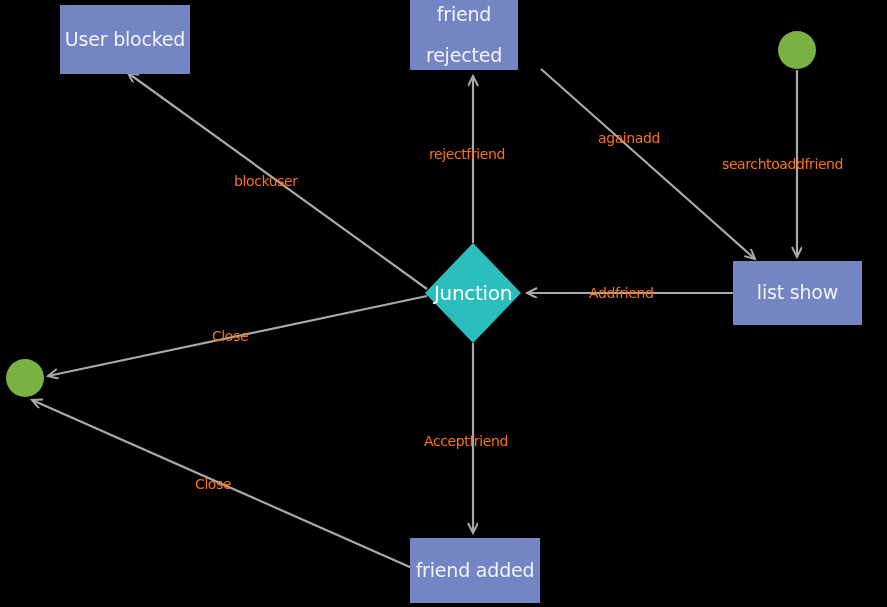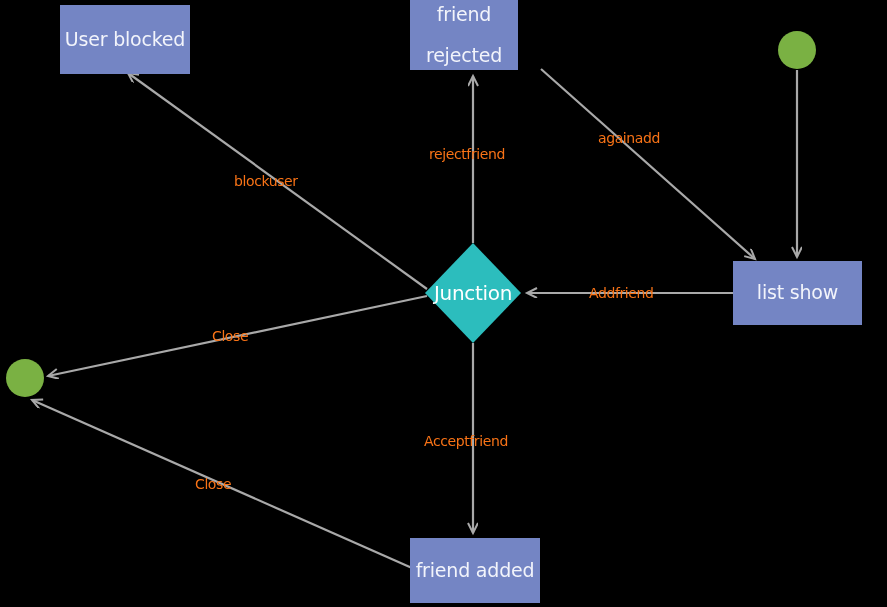--- a/index.html
+++ b/index.html
@@ -71,20 +71,21 @@
   <div class="node circlenode" style="left:778px;top:31px;width:38px;height:38px;"></div>
 
   <div class="node circlenode" style="left:6px;top:359px;width:38px;height:38px;"></div>
 
   <div class="edgelabel" style="left:234px;top:173px;">blockuser</div>
 
   <div class="edgelabel" style="left:429px;top:146px;text-align:right;">rejectfriend</div>
 
   <div class="edgelabel" style="left:598px;top:130px;">againadd</div>
 
+  <div class="edgelabel" style="left:722px;top:156px;">searchtoaddfriend</div>
 
   <div class="edgelabel" style="left:589px;top:285px;">Addfriend</div>
 
   <div class="edgelabel" style="left:212px;top:328px;">Close</div>
 
   <div class="edgelabel" style="left:195px;top:476px;">Close</div>
 
   <div class="edgelabel" style="left:424px;top:433px;">Acceptfriend</div>
 
 </div>

